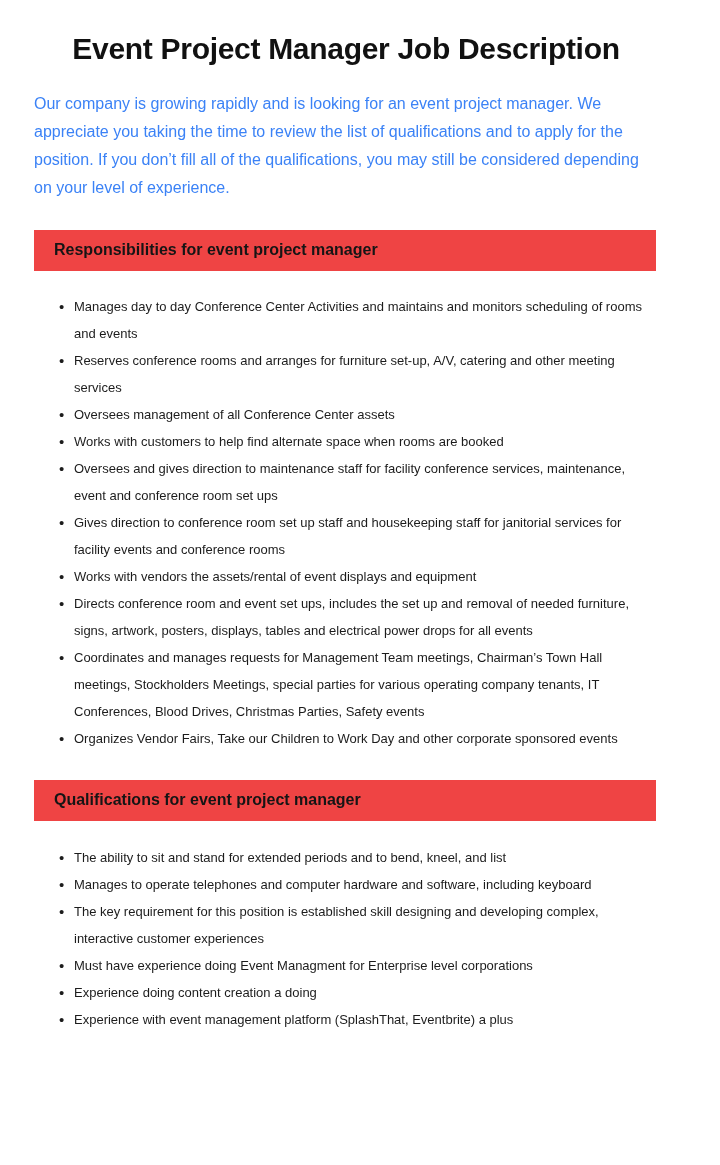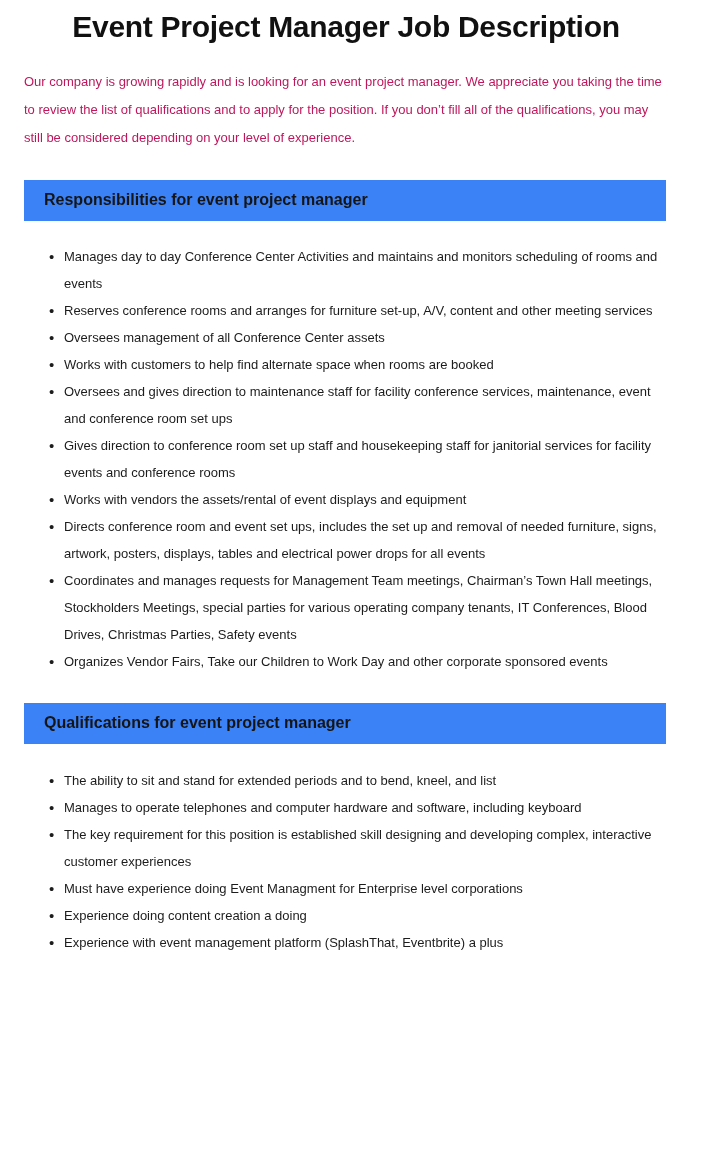--- a/index.html
+++ b/index.html
@@ -11,45 +11,46 @@
     width: 720px;
     height: 1165px;
     overflow: hidden;
     font-family: "Liberation Sans", sans-serif;
     color: #1a1a1a;
     -webkit-font-smoothing: antialiased;
   }
   .page {
     width: 692px;
     box-sizing: border-box;
-    padding: 4px;
+    padding: 14px;
+    margin-top: 12px;
   }
   .doc-title {
     font-size: 30px;
     font-weight: bold;
     letter-spacing: -0.3px;
     text-align: center;
     color: #111111;
     margin: 0;
     padding: 4px 20px 0 20px;
     line-height: 38px;
   }
   .intro {
-    font-size: 13px;
+    font-size: 16px;
     line-height: 28px;
-    color: #be185d;
+    color: #3b82f6;
     margin: 0;
     padding: 22px 23px 0 20px;
     text-align: left;
   }
   .section {
     margin-top: 28px;
   }
   .section-header {
-    background: #3b82f6;
+    background: #ef4444;
     margin: 0 22px 0 20px;
     padding: 10px 0 11px 20px;
     box-sizing: border-box;
   }
   .section-header-text {
     font-size: 16px;
     font-weight: bold;
     color: #151515;
     line-height: 20px;
   }
@@ -87,21 +88,21 @@
   <h1 class="doc-title">Event Project Manager Job Description</h1>
 
   <p class="intro">Our company is growing rapidly and is looking for an event project manager. We appreciate you taking the time to review the list of qualifications and to apply for the position. If you don’t fill all of the qualifications, you may still be considered depending on your level of experience.</p>
 
   <div class="section section-responsibilities">
     <div class="section-header">
       <span class="section-header-text">Responsibilities for event project manager</span>
     </div>
     <ul class="bullets">
       <li>Manages day to day Conference Center Activities and maintains and monitors scheduling of rooms and events</li>
-      <li>Reserves conference rooms and arranges for furniture set-up, A/V, content and other meeting services</li>
+      <li>Reserves conference rooms and arranges for furniture set-up, A/V, catering and other meeting services</li>
       <li>Oversees management of all Conference Center assets</li>
       <li>Works with customers to help find alternate space when rooms are booked</li>
       <li>Oversees and gives direction to maintenance staff for facility conference services, maintenance, event and conference room set ups</li>
       <li>Gives direction to conference room set up staff and housekeeping staff for janitorial services for facility events and conference rooms</li>
       <li>Works with vendors the assets/rental of event displays and equipment</li>
       <li>Directs conference room and event set ups, includes the set up and removal of needed furniture, signs, artwork, posters, displays, tables and electrical power drops for all events</li>
       <li>Coordinates and manages requests for Management Team meetings, Chairman’s Town Hall meetings, Stockholders Meetings, special parties for various operating company tenants, IT Conferences, Blood Drives, Christmas Parties, Safety events</li>
       <li>Organizes Vendor Fairs, Take our Children to Work Day and other corporate sponsored events</li>
     </ul>
   </div>

